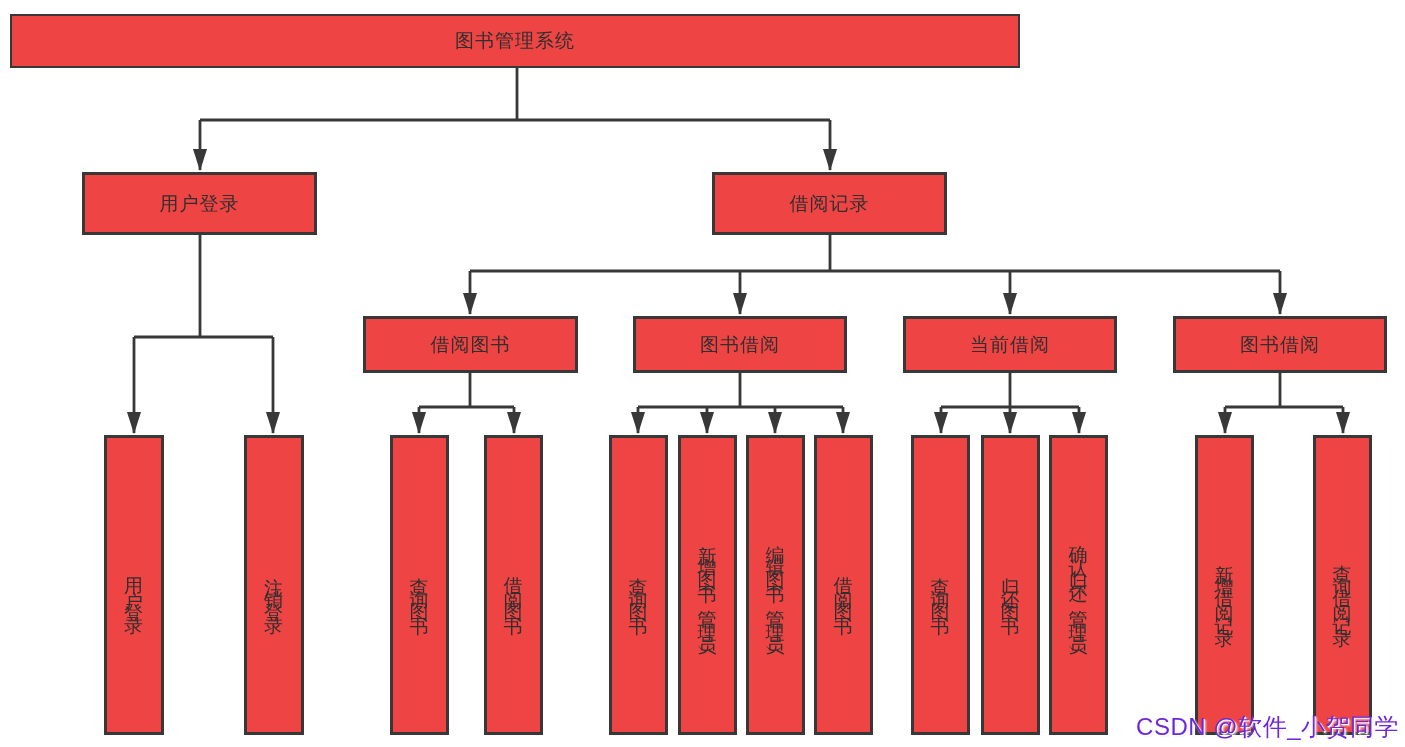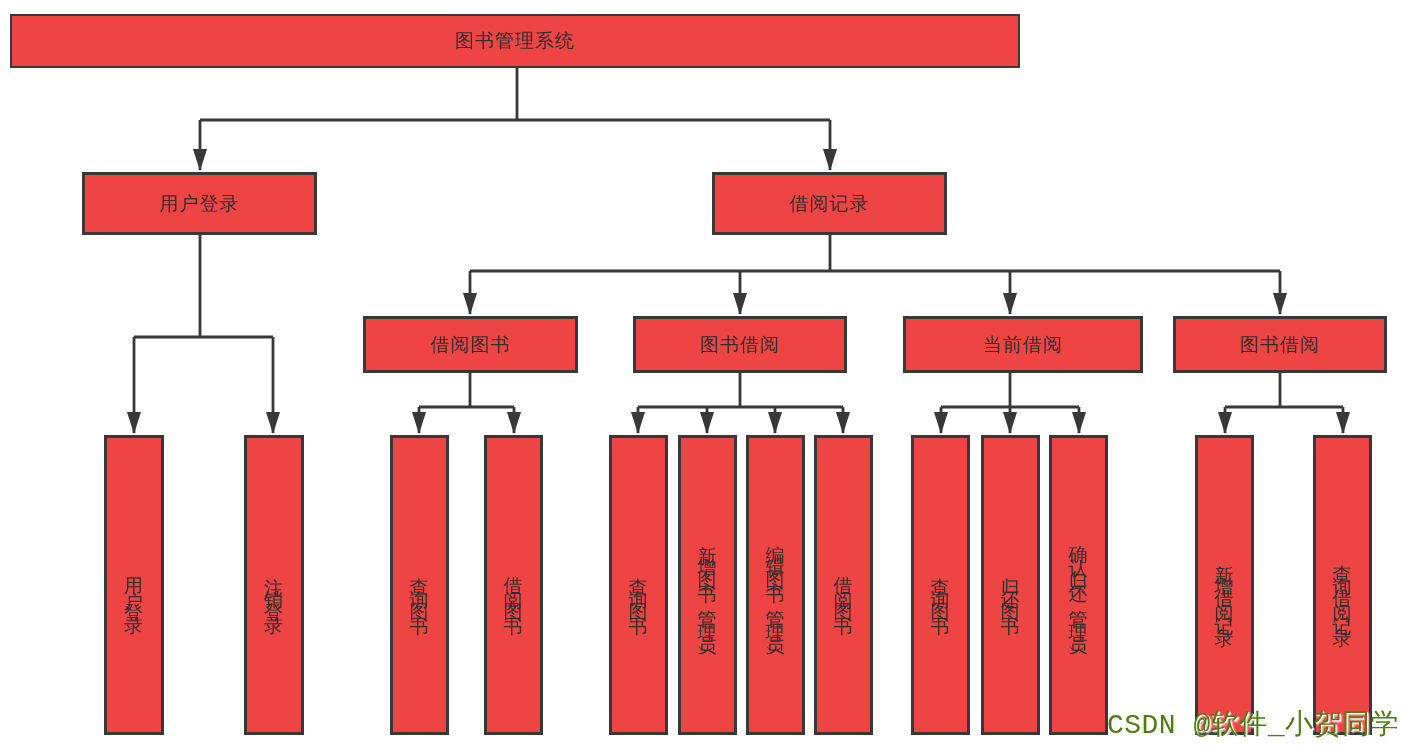--- a/index.html
+++ b/index.html
@@ -36,27 +36,26 @@
     writing-mode: vertical-rl;
     letter-spacing: 13px;
     line-height: 1;
     font-size: 19px;
     padding-top: 6px;
   }
   .watermark {
     position: absolute;
     right: 6px;
     bottom: 4px;
-    font-size: 28px;
-    color: #4d7c0f;
+    font-size: 24px;
+    color: #6d28d9;
     letter-spacing: 0.5px;
     text-shadow: 1px 1px 0 #ffffff, 2px 2px 2px #f2f2f2;
     z-index: 3;
     white-space: nowrap;
-    font-family: Liberation Mono, monospace;
   }
 </style>
 </head>
 <body>
 
 <div id="stage">
 
   <svg id="connectors" viewBox="0 0 1405 747" xmlns="http://www.w3.org/2000/svg">
     <defs>
       <marker id="arrow" viewBox="0 0 22 14" markerUnits="userSpaceOnUse" markerWidth="22" markerHeight="14" refX="21" refY="7" orient="auto">
@@ -117,21 +116,21 @@
   <div class="box" style="left:712px;top:172px;width:235px;height:63px">
     <span>借阅记录</span>
   </div>
 
   <div class="box" style="left:363px;top:316px;width:215px;height:57px">
     <span>借阅图书</span>
   </div>
   <div class="box" style="left:633px;top:316px;width:214px;height:57px">
     <span>图书借阅</span>
   </div>
-  <div class="box" style="left:903px;top:316px;width:240px;height:57px">
+  <div class="box" style="left:903px;top:316px;width:214px;height:57px">
     <span>当前借阅</span>
   </div>
   <div class="box" style="left:1173px;top:316px;width:214px;height:57px">
     <span>图书借阅</span>
   </div>
 
   <div class="box v" style="left:104px;top:435px;width:60px;height:300px">
     <span>用户登录</span>
   </div>
   <div class="box v" style="left:244px;top:435px;width:60px;height:300px">

